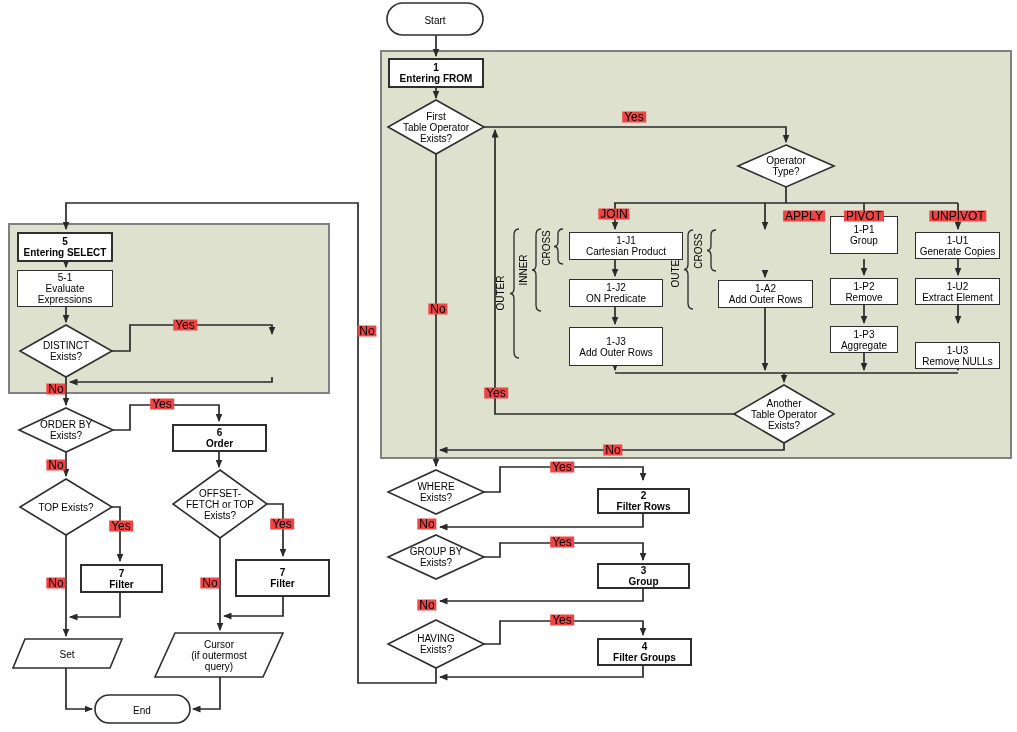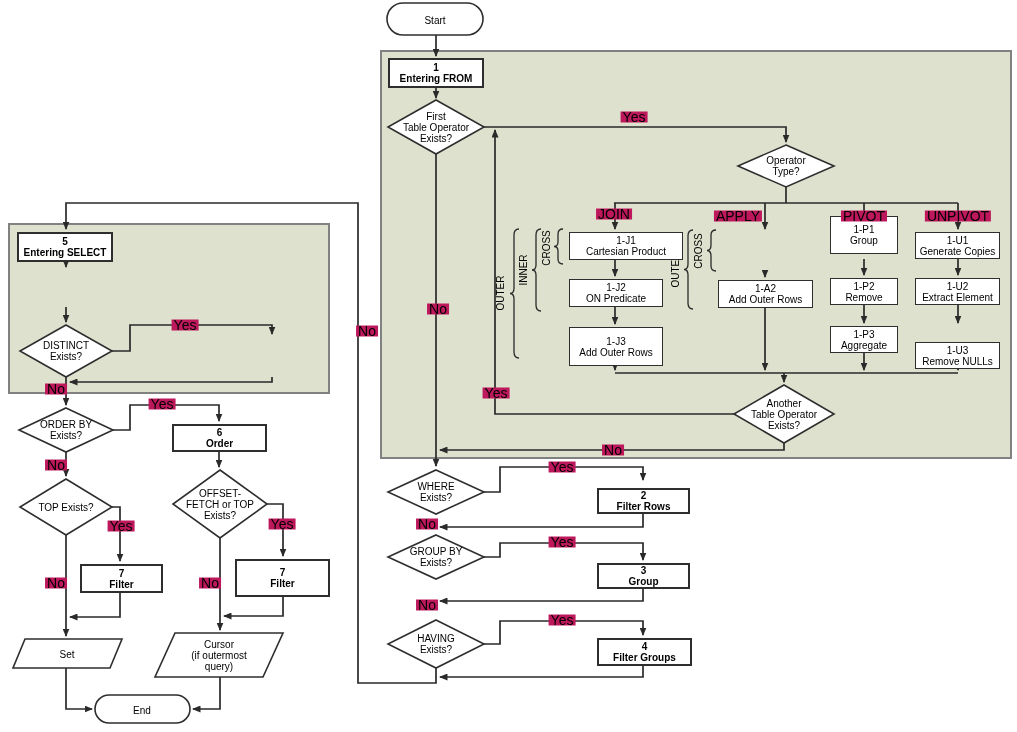--- a/index.html
+++ b/index.html
@@ -14,22 +14,22 @@
     display:flex;flex-direction:column;justify-content:center;align-items:center;
     font-size:10px;line-height:11px;text-align:center;
   }
   .box.main{border-width:2px;font-weight:bold;}
   .box .t{white-space:pre-line;}
   .dlbl,.slbl{
     position:absolute;transform:translate(-50%,-50%);text-align:center;
     font-size:10px;line-height:11px;white-space:pre-line;
   }
   .elbl{
-    position:absolute;transform:translate(-50%,-50%);background:#be185d;
-    font-size:14px;line-height:11px;padding:0 2px;white-space:nowrap;
+    position:absolute;transform:translate(-50%,-50%);background:#ef4444;
+    font-size:12px;line-height:11px;padding:0 2px;white-space:nowrap;
   }
 </style>
 </head>
 <body>
 
 <div id="canvas">
 
   <div class="region" style="left:380px;top:50px;width:632px;height:409px"></div>
   <div class="region" style="left:8px;top:223px;width:322px;height:171px"></div>
 
@@ -178,20 +178,25 @@
     <div class="t">Group</div>
   </div>
   <div class="box main" style="left:597px;top:638px;width:95px;height:28px">
     <div class="t">4</div>
     <div class="t">Filter Groups</div>
   </div>
   <div class="box main" style="left:17px;top:232px;width:96px;height:30px">
     <div class="t">5</div>
     <div class="t">Entering SELECT</div>
   </div>
+  <div class="box" style="left:17px;top:270px;width:96px;height:37px">
+    <div class="t">5-1</div>
+    <div class="t">Evaluate
+Expressions</div>
+  </div>
   <div class="box main" style="left:172px;top:424px;width:95px;height:28px">
     <div class="t">6</div>
     <div class="t">Order</div>
   </div>
   <div class="box main" style="left:80px;top:564px;width:83px;height:29px">
     <div class="t">7</div>
     <div class="t">Filter</div>
   </div>
   <div class="box main" style="left:235px;top:559px;width:95px;height:38px">
     <div class="t">7</div>
@@ -222,21 +227,21 @@
   <div class="dlbl" style="left:66px;top:351px">DISTINCT
 Exists?</div>
   <div class="dlbl" style="left:66px;top:430px">ORDER BY
 Exists?</div>
   <div class="dlbl" style="left:66px;top:507px">TOP Exists?</div>
   <div class="dlbl" style="left:220px;top:504px">OFFSET-
 FETCH or TOP
 Exists?</div>
 
   <div class="elbl" style="left:614px;top:214px">JOIN</div>
-  <div class="elbl" style="left:738px;top:216px">APPLY</div>
+  <div class="elbl" style="left:804px;top:216px">APPLY</div>
   <div class="elbl" style="left:864px;top:216px">PIVOT</div>
   <div class="elbl" style="left:958px;top:216px">UNPIVOT</div>
 
   <div class="elbl" style="left:634px;top:117px">Yes</div>
   <div class="elbl" style="left:438px;top:309px">No</div>
   <div class="elbl" style="left:496px;top:393px">Yes</div>
   <div class="elbl" style="left:613px;top:450px">No</div>
   <div class="elbl" style="left:367px;top:331px">No</div>
   <div class="elbl" style="left:562px;top:467px">Yes</div>
   <div class="elbl" style="left:427px;top:524px">No</div>

